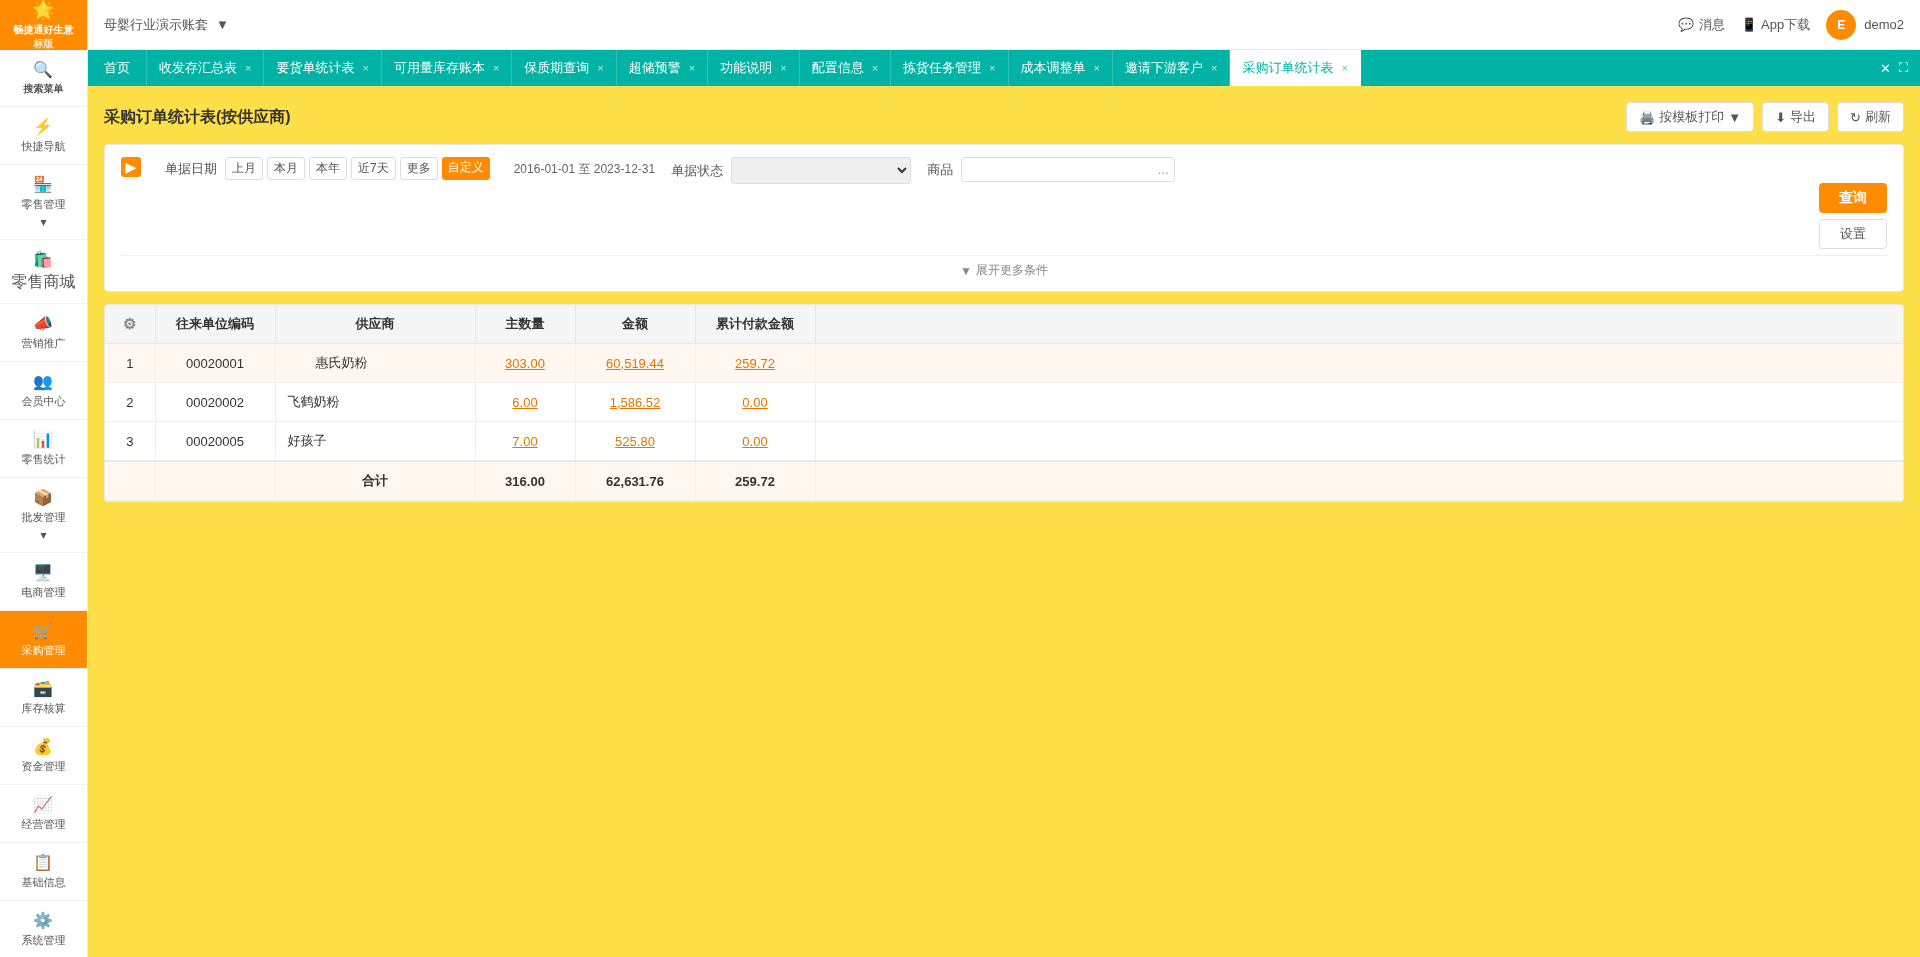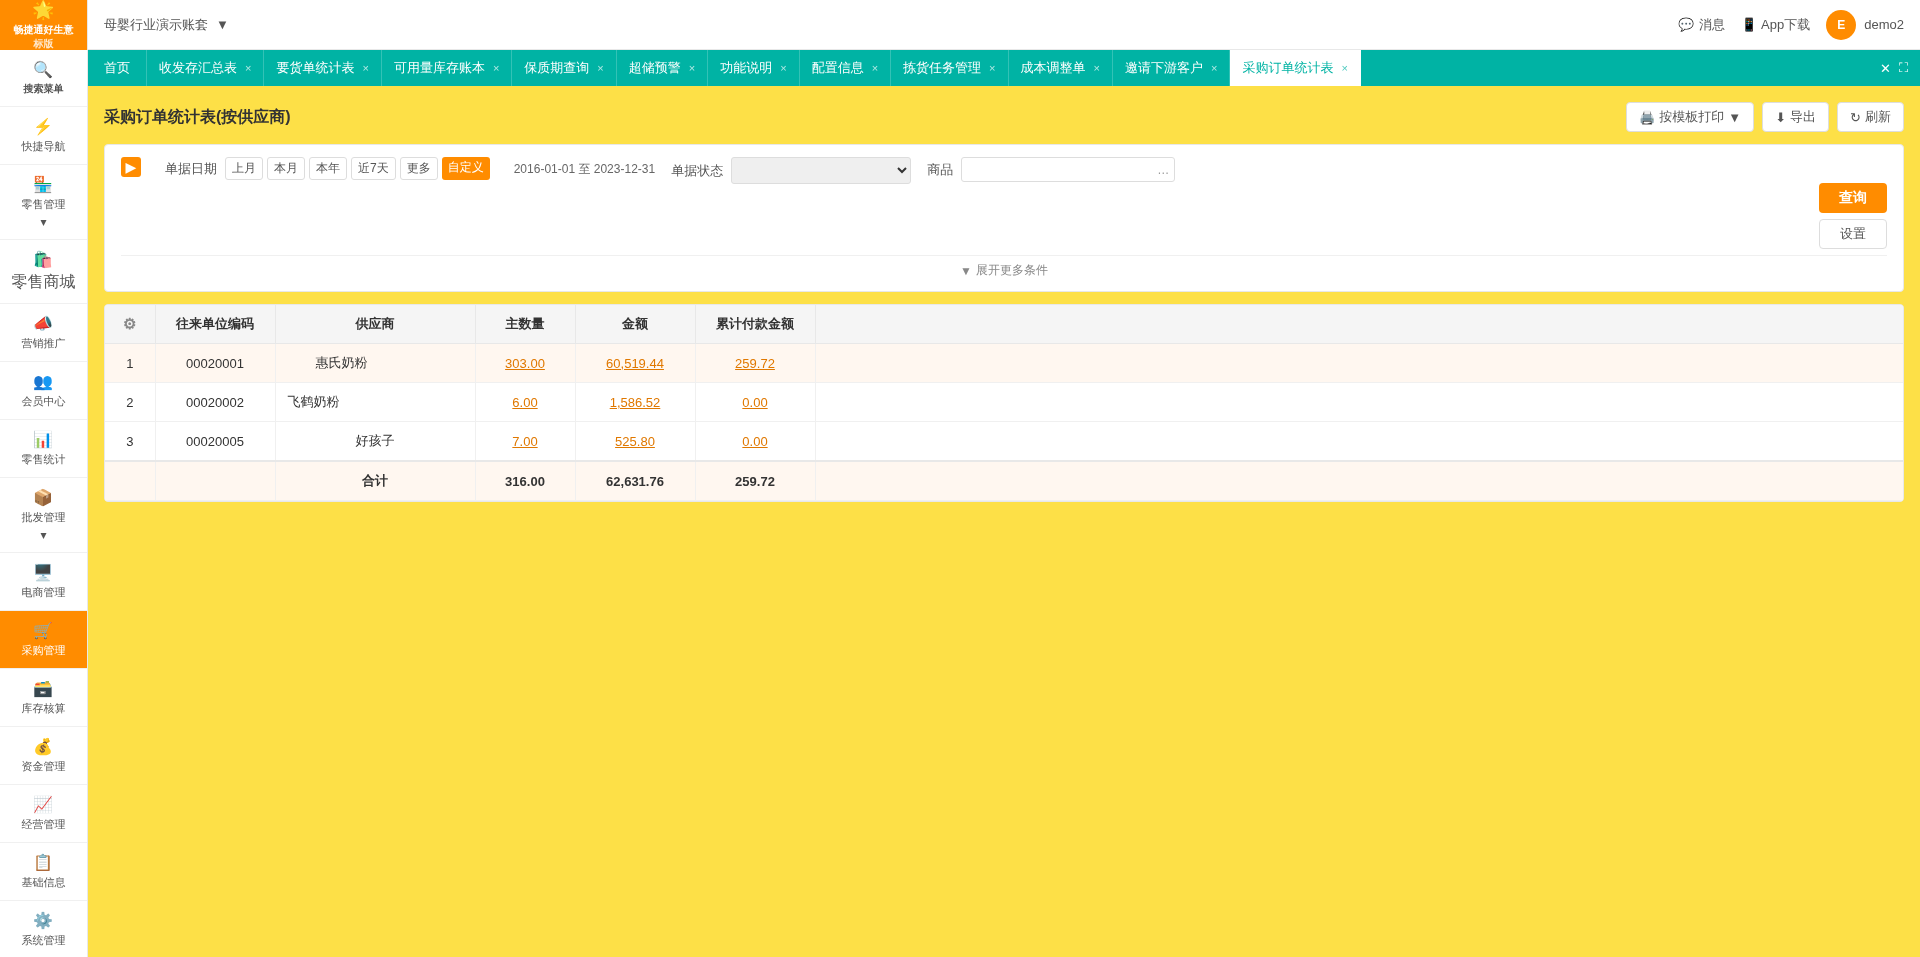--- a/index.html
+++ b/index.html
@@ -640,21 +640,21 @@
     <td>00020002</td>
     <td style="text-align:left;">飞鹤奶粉</td>
     <td><span class="link-text">6.00</span></td>
     <td><span class="link-text">1,586.52</span></td>
     <td><span class="link-text">0.00</span></td>
     <td></td>
   </tr>
             <tr>
     <td>3</td>
     <td>00020005</td>
-    <td style="text-align:center;">好孩子</td>
+    <td style="text-align:left;">好孩子</td>
     <td><span class="link-text">7.00</span></td>
     <td><span class="link-text">525.80</span></td>
     <td><span class="link-text">0.00</span></td>
     <td></td>
   </tr>
           </tbody>
         <tfoot>
           <tr class="summary-row">
             <td></td>
             <td></td>

